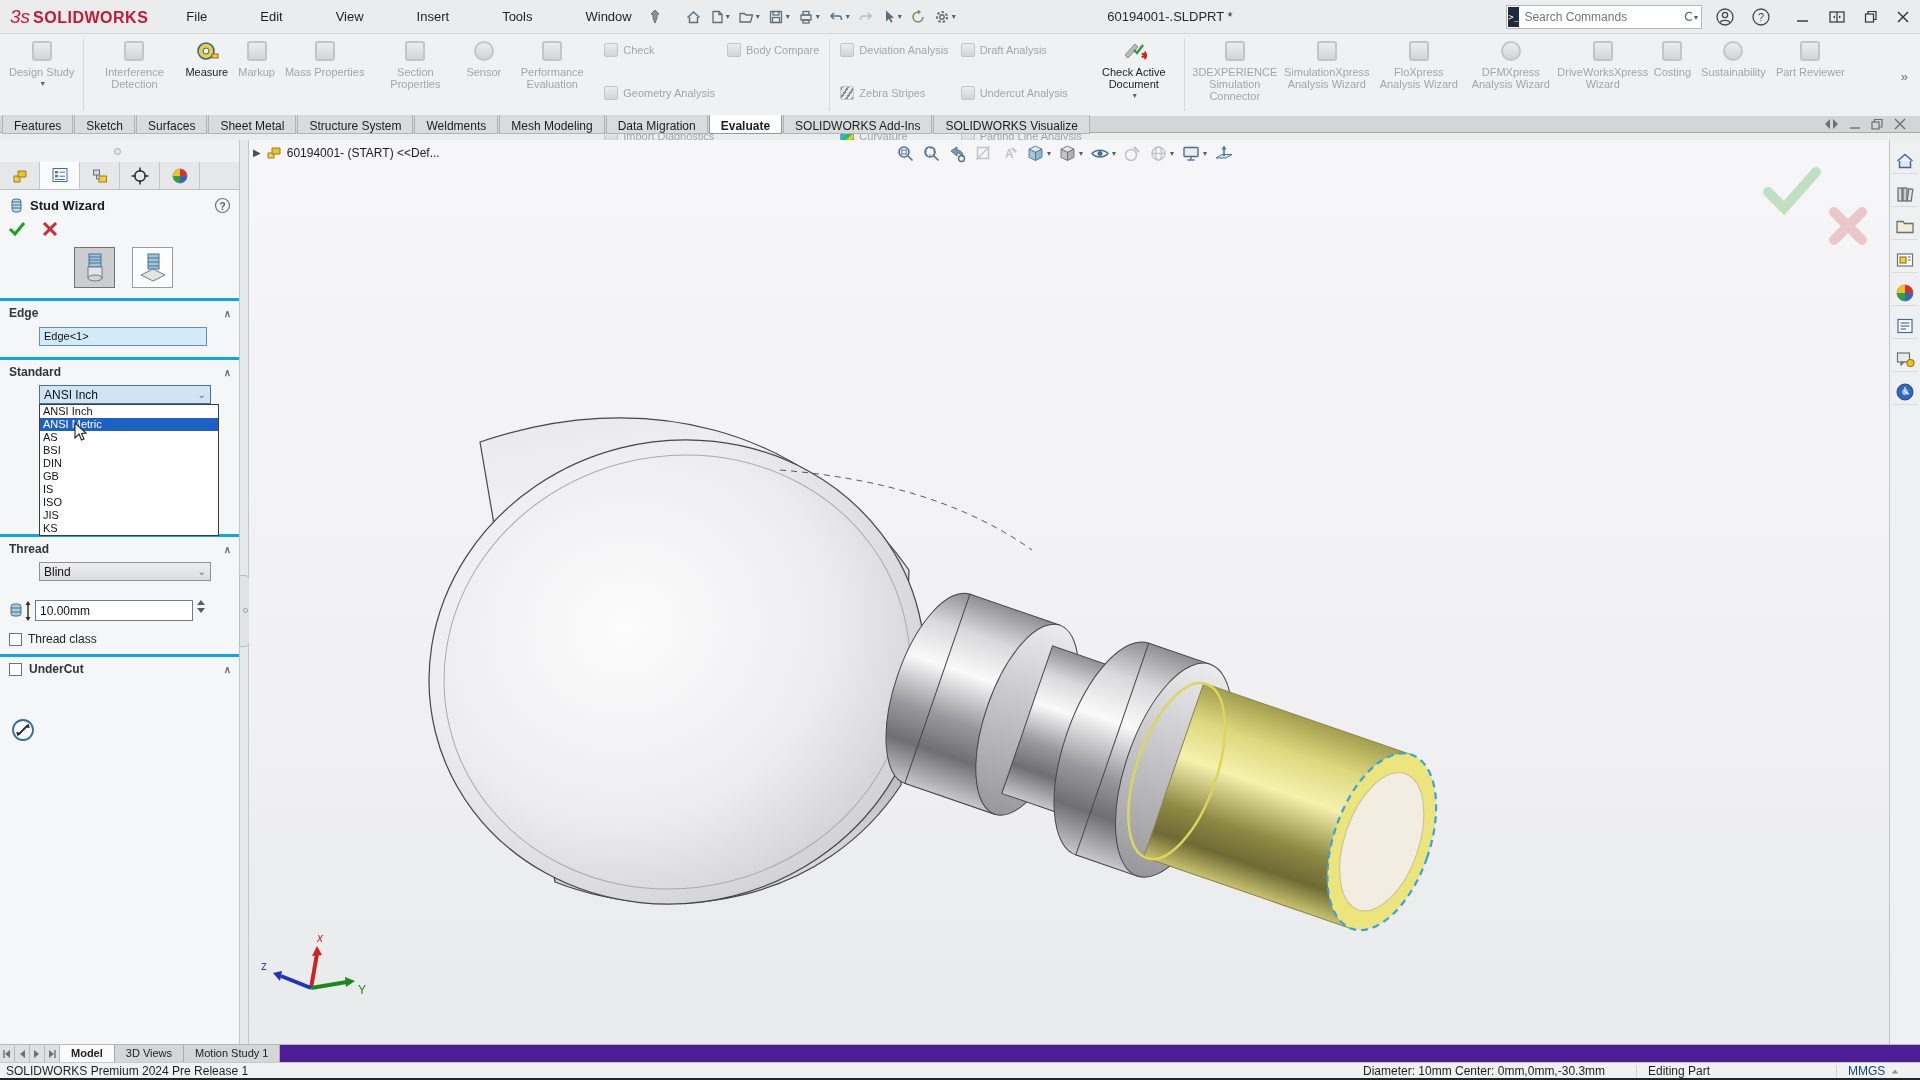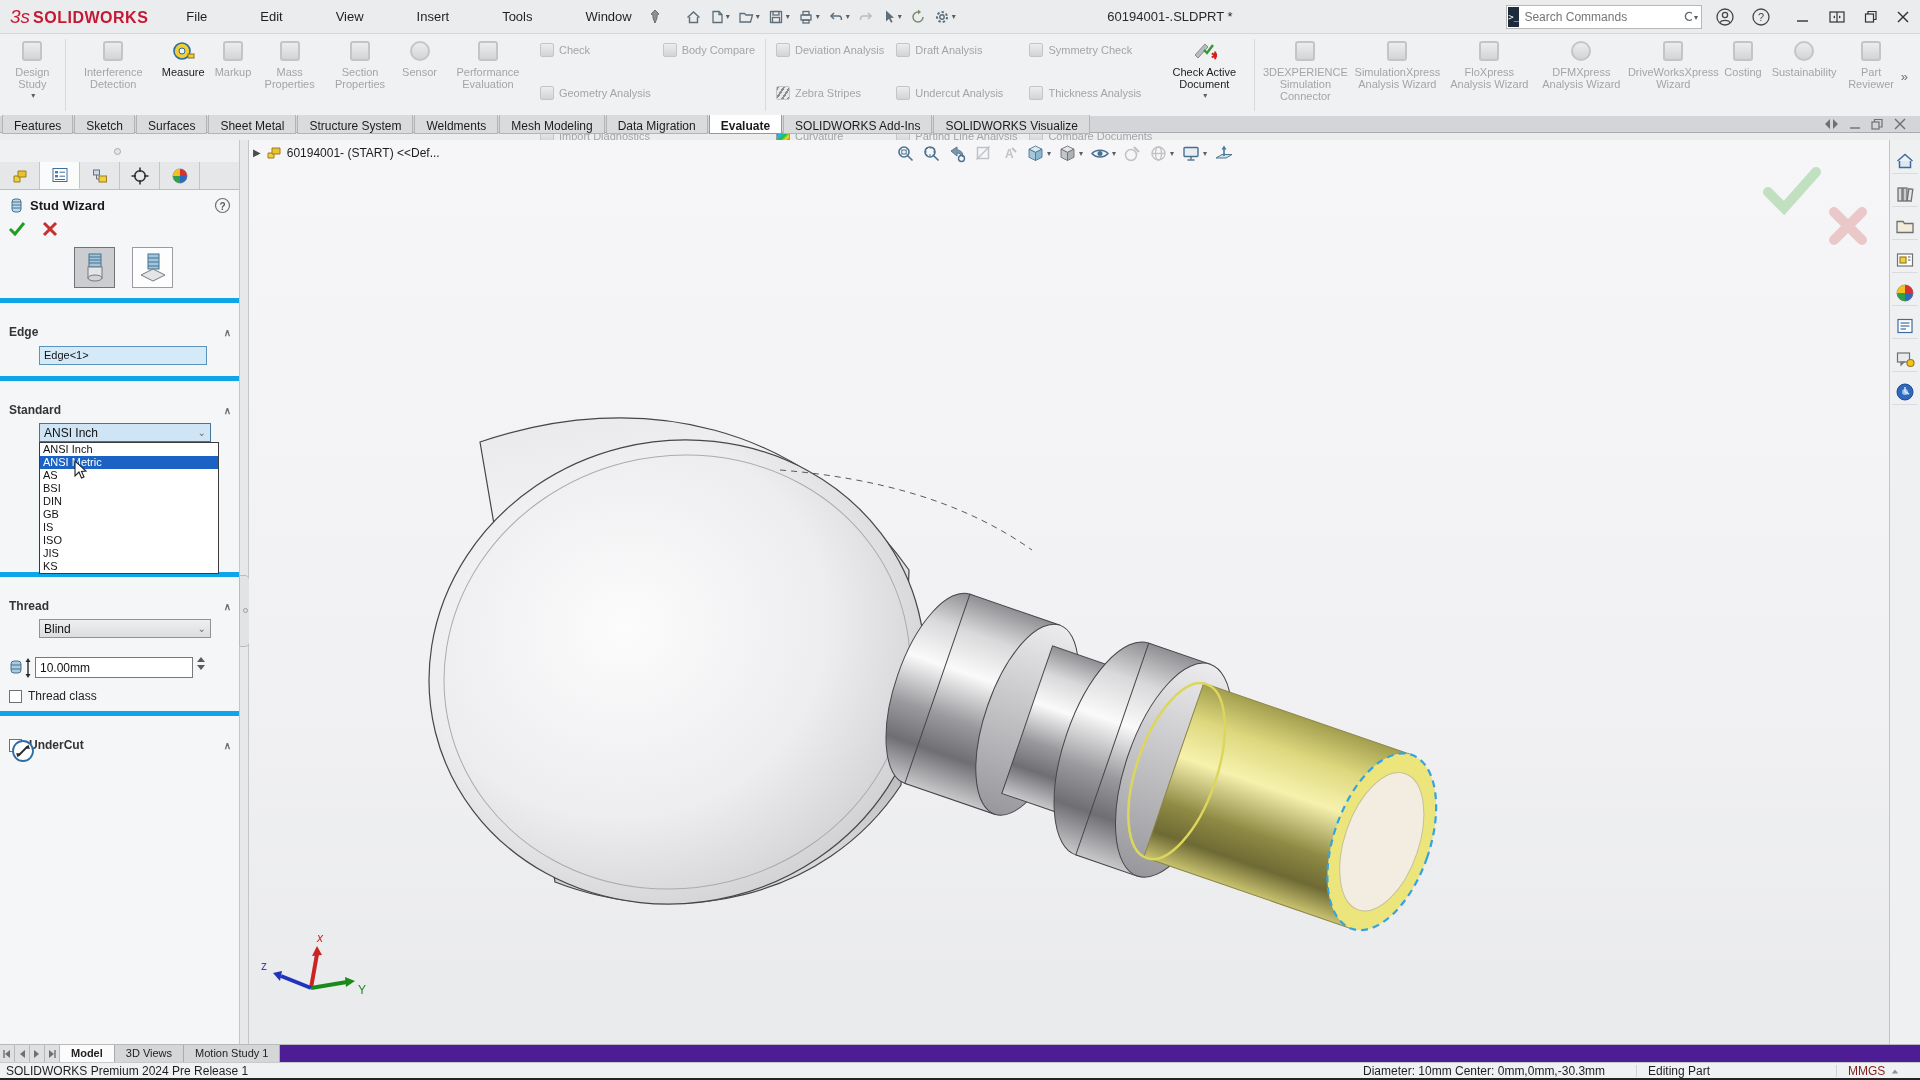--- a/index.html
+++ b/index.html
@@ -51,21 +51,21 @@
   #panel-strip .dot{position:absolute;left:114px;top:8px;width:7px;height:7px;border-radius:50%;border:1px solid #a7a9ab;background:#e3e4e5;}
   #ptabs{display:flex;height:28px;background:#e6e7e9;border-bottom:1px solid #bdbfc1;}
   .ptab{width:40px;display:flex;align-items:center;justify-content:center;border-right:1px solid #c3c5c7;background:#e6e7e9;}
   .ptab.act{background:#fafbfb;border-bottom:1px solid #fafbfb;}
   #phead{display:flex;align-items:center;gap:7px;padding:7px 8px 5px 10px;font-size:13px;font-weight:bold;color:#19191b;}
   #phead .sp{flex:1;}
   #pactions{display:flex;gap:16px;padding:2px 0 6px 8px;}
   #ptoggles{display:flex;gap:17px;padding:4px 0 10px 74px;}
   .tgl{width:41px;height:41px;border:1px solid #9a9c9f;background:#fdfdfd;display:flex;align-items:center;justify-content:center;}
   .tgl.sel{background:#cccdd0;border-color:#707275;}
-  .sect{border-top:5px solid #0ea5e9;padding:22px 8px 8px 9px;}
+  .sect{border-top:3px solid #0ea5e9;padding:5px 8px 8px 9px;}
   .slab{display:flex;align-items:center;font-weight:bold;font-size:12px;color:#333437;}
   .slab .sp{flex:1;}
   .chev{color:#6e7072;font-size:10px;}
   #edgebox{margin:7px 0 3px 30px;width:168px;height:19px;background:#d5eaf9;border:1px solid #5d93b9;font-size:11px;color:#101012;padding:2px 4px;}
   .selwrap{position:relative;margin:6px 0 0 30px;width:172px;}
   .select{height:19px;border:1px solid #46759a;background:#cfe4f4;font-size:12px;color:#111;display:flex;align-items:center;padding:0 4px;}
   .select .sp{flex:1;}
   .select.gray{background:linear-gradient(#efeff0,#dcdddf);border:1px solid #909295;}
   #ddlist{position:absolute;left:0;top:19px;width:180px;background:#fff;border:1px solid #3c3c3e;z-index:9;}
   .opt{height:13px;line-height:13px;font-size:11px;color:#131315;padding-left:3px;white-space:nowrap;}
@@ -98,21 +98,21 @@
   #bottombar{position:absolute;left:0;top:1044px;width:1920px;height:18px;background:#4c1d95;border-top:1px solid #b7b9bb;display:flex;align-items:stretch;}
   .navb{width:15px;display:flex;align-items:center;justify-content:center;background:#dfe0e2;border-right:1px solid #b7b9bb;}
   .btab{font-size:11px;color:#222;padding:2px 11px 0 11px;background:#d5d6d8;border-right:1px solid #a9abad;white-space:nowrap;}
   .btab.act{background:#fbfbfc;font-weight:bold;}
 
   
   #statusbar{position:absolute;left:0;top:1062px;width:1920px;height:16px;background:#f0f1f2;border-top:1px solid #c9cacc;font-size:12px;color:#1e1e20;}
   #status-left{position:absolute;left:6px;top:1px;}
   #status-dim{position:absolute;left:1363px;top:1px;}
   #status-mode{position:absolute;left:1648px;top:1px;}
-  #status-units{position:absolute;left:1848px;top:1px;color:#7f1d1d;display:flex;align-items:center;gap:6px;}
+  #status-units{position:absolute;left:1848px;top:1px;color:#0c4a6e;display:flex;align-items:center;gap:6px;}
   .vsep{position:absolute;top:2px;width:1px;height:12px;background:#d2d3d5;}
   #darkstrip{position:absolute;left:0;top:1078px;width:1920px;height:2px;background:#232427;}
   svg{display:block;}
 </style>
 </head>
 <body>
 
 <div id="app">
 
   <div id="titlebar">
@@ -346,34 +346,20 @@
           <span class="gi2"></span>
           <span>Draft Analysis</span>
         </div>
       <div class="rs">
           <span class="gi2"></span>
           <span>Undercut Analysis</span>
         </div>
       <div class="rs">
           <span class="gi2"></span>
           <span>Parting Line Analysis</span>
-        </div>
-    </div>
-    <div class="rcol">
-      <div class="rs">
-          <span class="gi2"></span>
-          <span>Symmetry Check</span>
-        </div>
-      <div class="rs">
-          <span class="gi2"></span>
-          <span>Thickness Analysis</span>
-        </div>
-      <div class="rs">
-          <span class="gi2"></span>
-          <span>Compare Documents</span>
         </div>
     </div>
     <div class="rb">
       <span class="ric">
           <svg width="26" height="24">
             <path d="M4,16 L14,5 L17,8 L7,19 Z" fill="#b9bbbe" stroke="#8a8c8f"></path>
             <path d="M13,11 L16,14 L22,6" fill="none" stroke="#2f9a2f" stroke-width="2.4"></path>
             <text x="20" y="20" font-size="10" fill="#cc2222" font-weight="bold">✱</text>
           </svg>
         </span>

